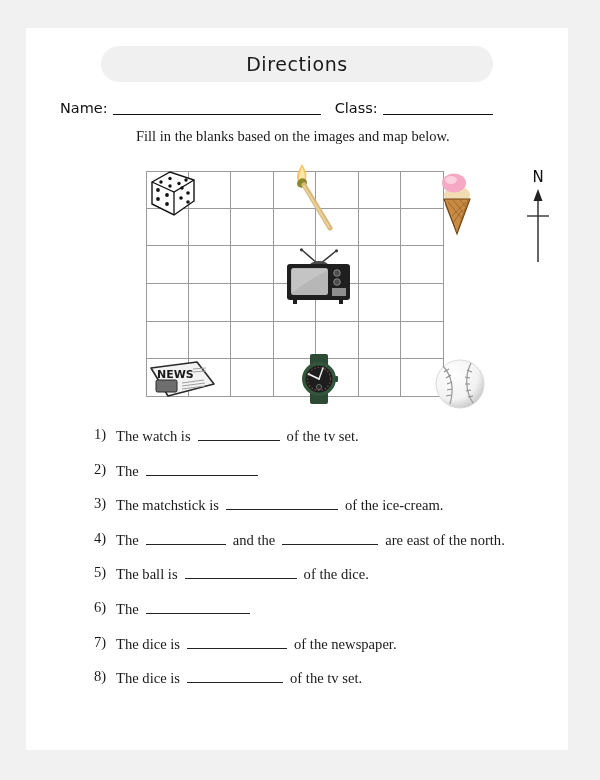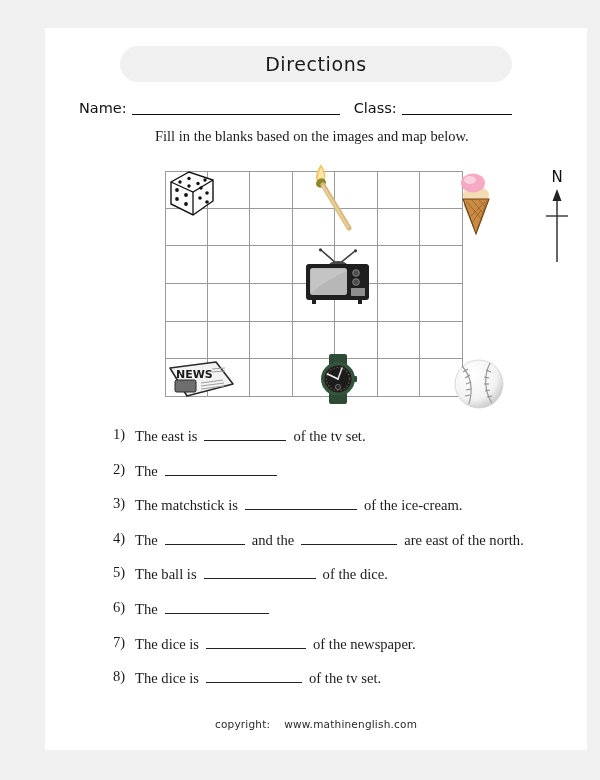--- a/index.html
+++ b/index.html
@@ -4,21 +4,21 @@
 <style>
   * { box-sizing: border-box; }
   html, body {
     margin: 0; padding: 0;
     width: 600px; height: 780px;
     background: #f1f1f1;
     font-family: "Liberation Serif", serif;
   }
   #page {
     position: absolute;
-    left: 45px; top: 28px;
+    left: 26px; top: 28px;
     width: 542px; height: 722px;
     background: #ffffff;
   }
 
   
   #title-pill {
     position: absolute;
     left: 75px; top: 18px;
     width: 392px; height: 36px;
     background: #f0f0f0;
@@ -342,21 +342,21 @@
         <polygon points="24,3 19.5,15 28.5,15" fill="#222"></polygon>
         <line x1="13" y1="30" x2="35" y2="30" stroke="#333" stroke-width="1.4"></line>
       </svg>
     </div>
   </div>
 
   <div id="questions">
       <div class="q">
         <span class="q-num">1)</span>
         <span class="q-body">
-          <span>The east is</span>
+          <span>The watch is</span>
           <span class="sp" style="width: 7px;"></span>
           <span class="blank" style="width: 82px;"></span>
           <span class="sp" style="width: 7px;"></span>
           <span>of the tv set.</span>
         </span>
       </div>
       <div class="q">
         <span class="q-num">2)</span>
         <span class="q-body">
           <span>The</span>
@@ -423,17 +423,14 @@
         <span class="q-body">
           <span>The dice is</span>
           <span class="sp" style="width: 7px;"></span>
           <span class="blank" style="width: 96px;"></span>
           <span class="sp" style="width: 7px;"></span>
           <span>of the tv set.</span>
         </span>
       </div>
     </div>
 
-  <div id="copyright">
-    <span>copyright:</span><span class="cr-gap"></span><span>www.mathinenglish.com</span>
-  </div>
 
 </div>
 
 </body></html>

